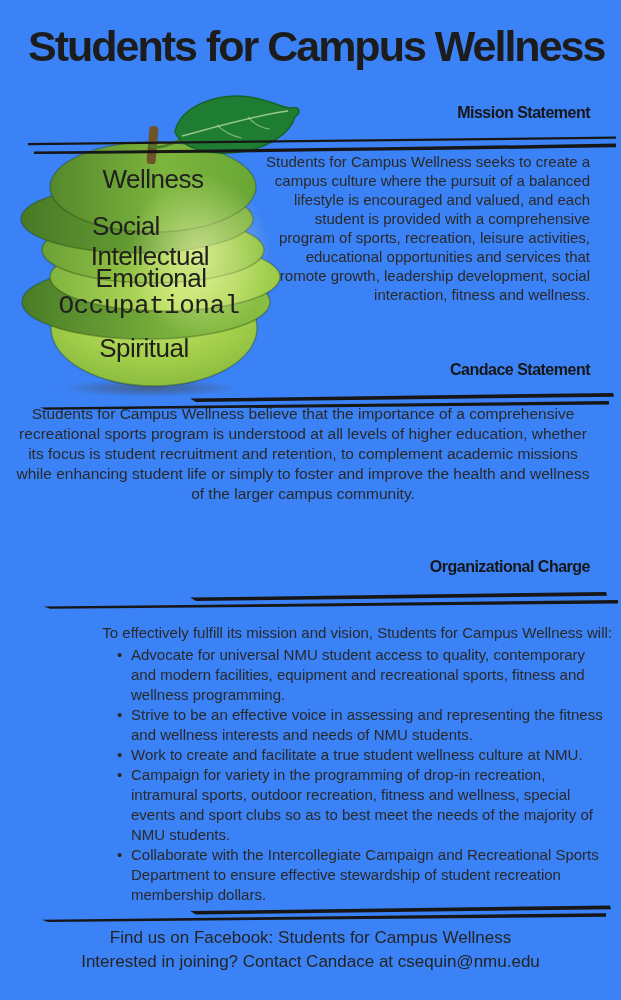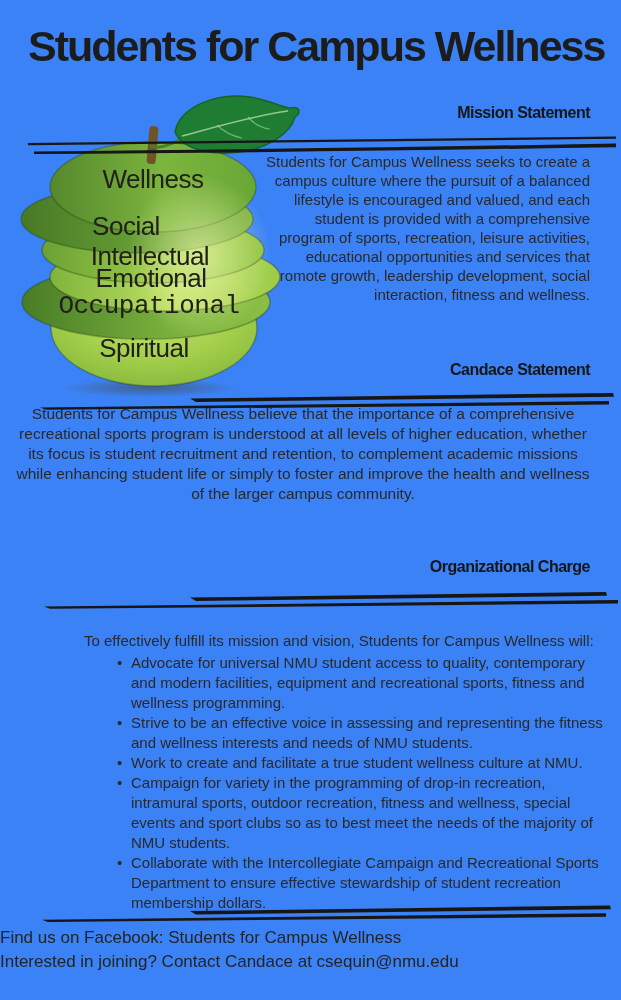--- a/index.html
+++ b/index.html
@@ -51,33 +51,33 @@
     font-size:15px;line-height:19px;text-align:right;color:#2a2928;
   }
   .vision-body{
     position:absolute;right:29px;top:404px;width:578px;
     font-size:15.5px;line-height:20px;text-align:center;color:#2a2928;
   }
   .charge-block{
     position:absolute;left:84px;top:615px;width:528px;
     font-size:15px;line-height:20px;color:#2a2928;
   }
-  .charge-intro{margin:16px 0 2px 0;}
+  .charge-intro{margin:8px 0 2px 0;text-align:right;}
   .bullet-list{margin:0;padding:0;list-style:none;}
   .bullet-item{display:flex;align-items:flex-start;}
   .bullet-dot{
     flex:0 0 14px;margin-left:33px;color:#2a2928;
     font-size:15px;line-height:20px;
   }
   .bullet-dot::before{content:"\2022";}
   .bullet-text{flex:1;}
   
   .footer{
     position:absolute;left:0;top:926px;width:621px;
-    text-align:left;font-size:17px;line-height:24px;color:#242424;
+    text-align:center;font-size:17px;line-height:24px;color:#242424;
   }
 </style>
 </head>
 <body>
 
 <div class="page">
 
   <div class="title">Students for Campus Wellness</div>
 
   <div class="apple">

